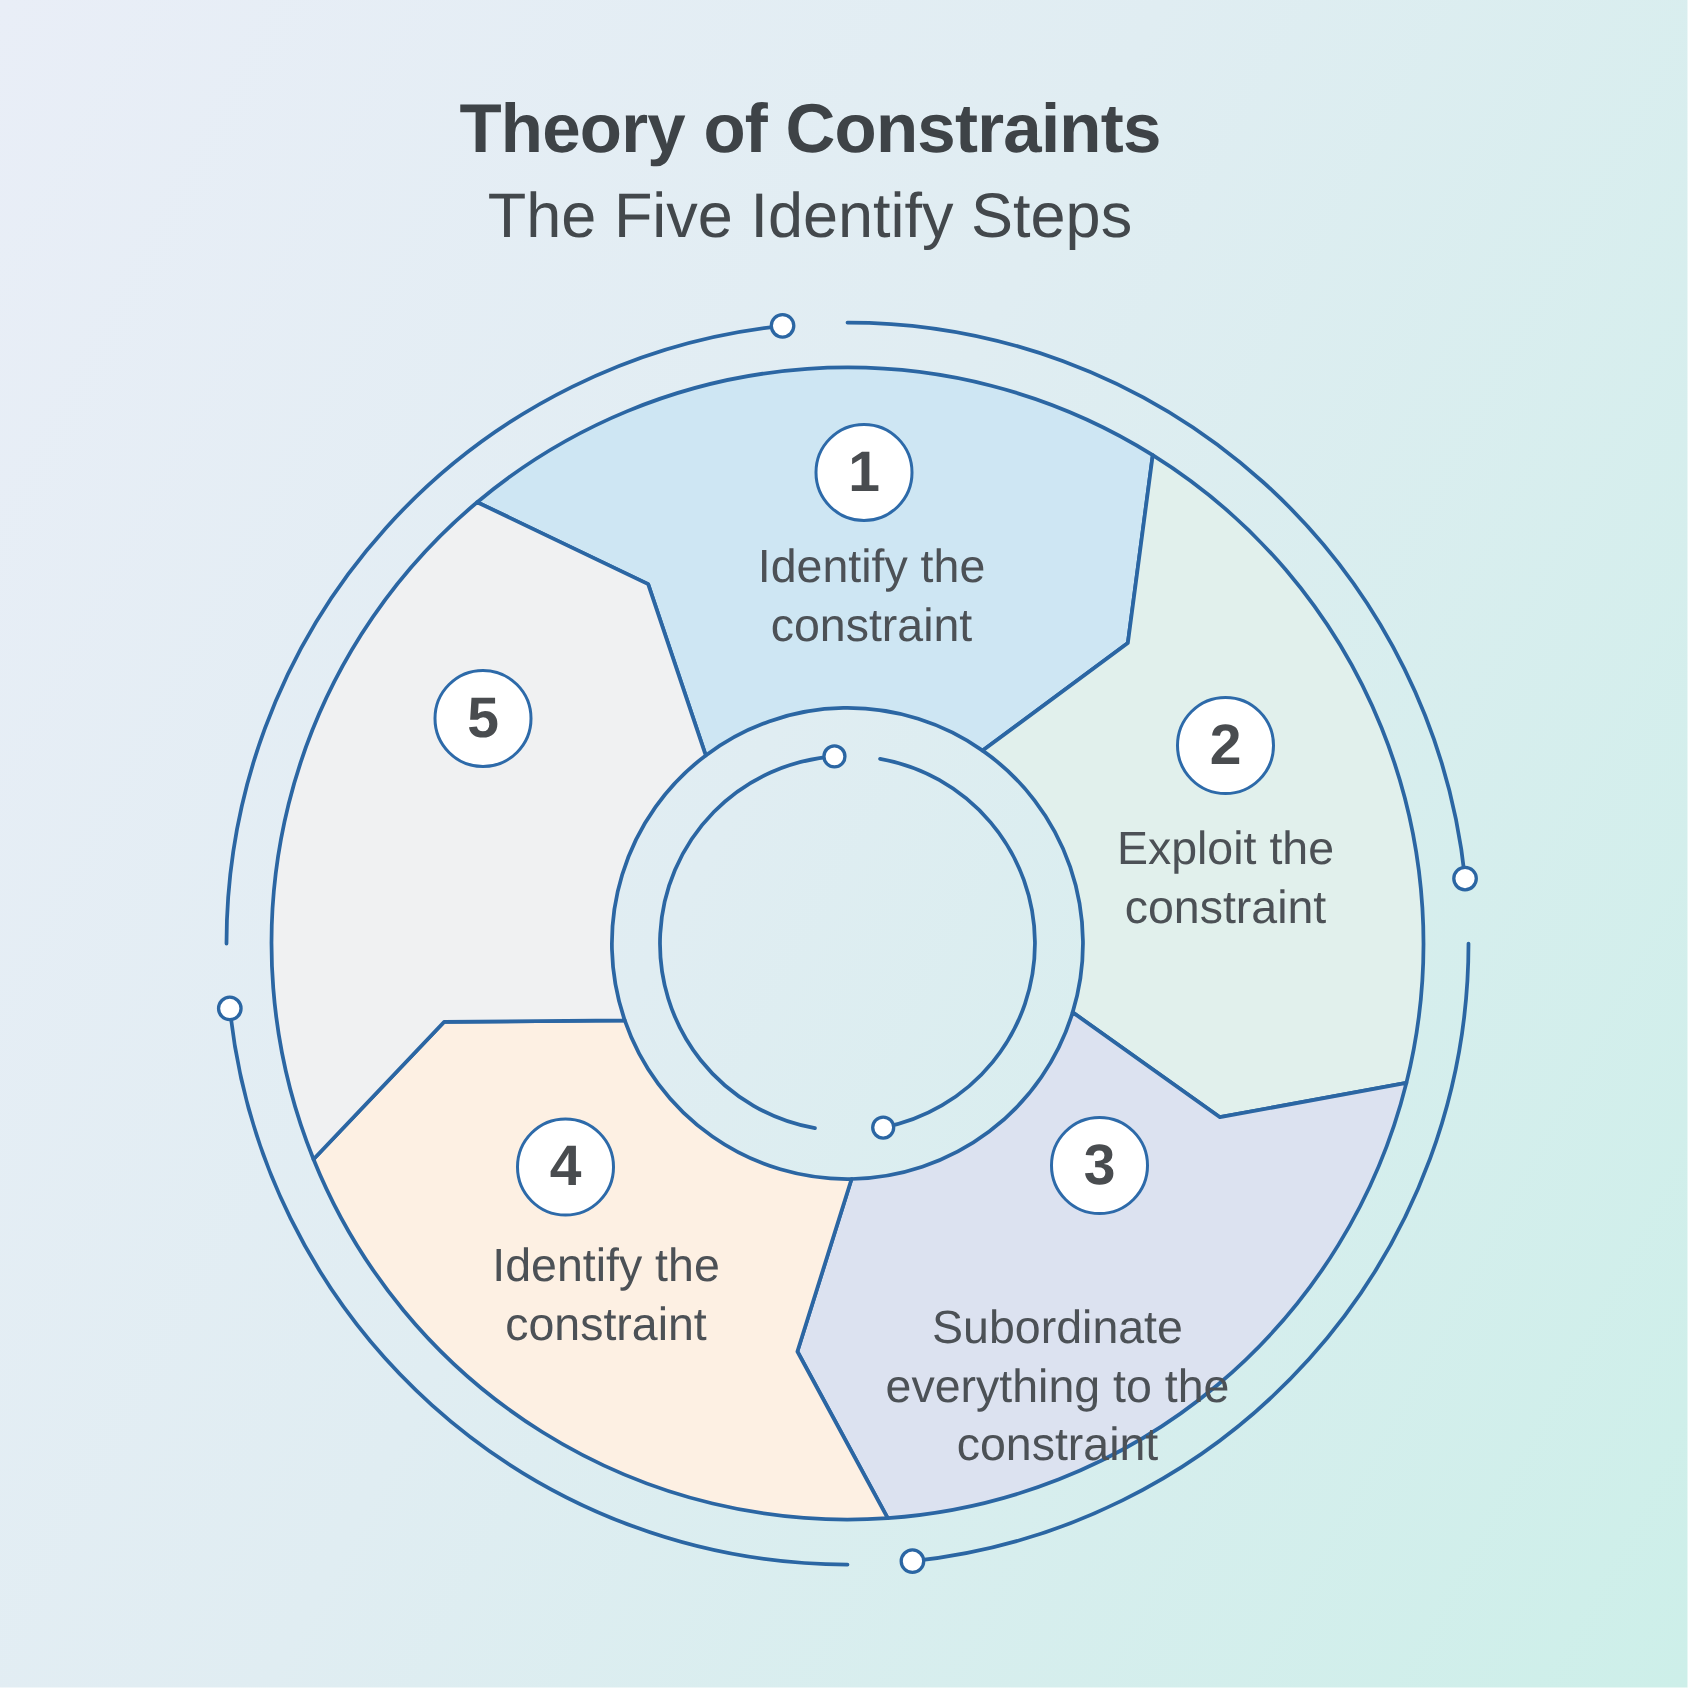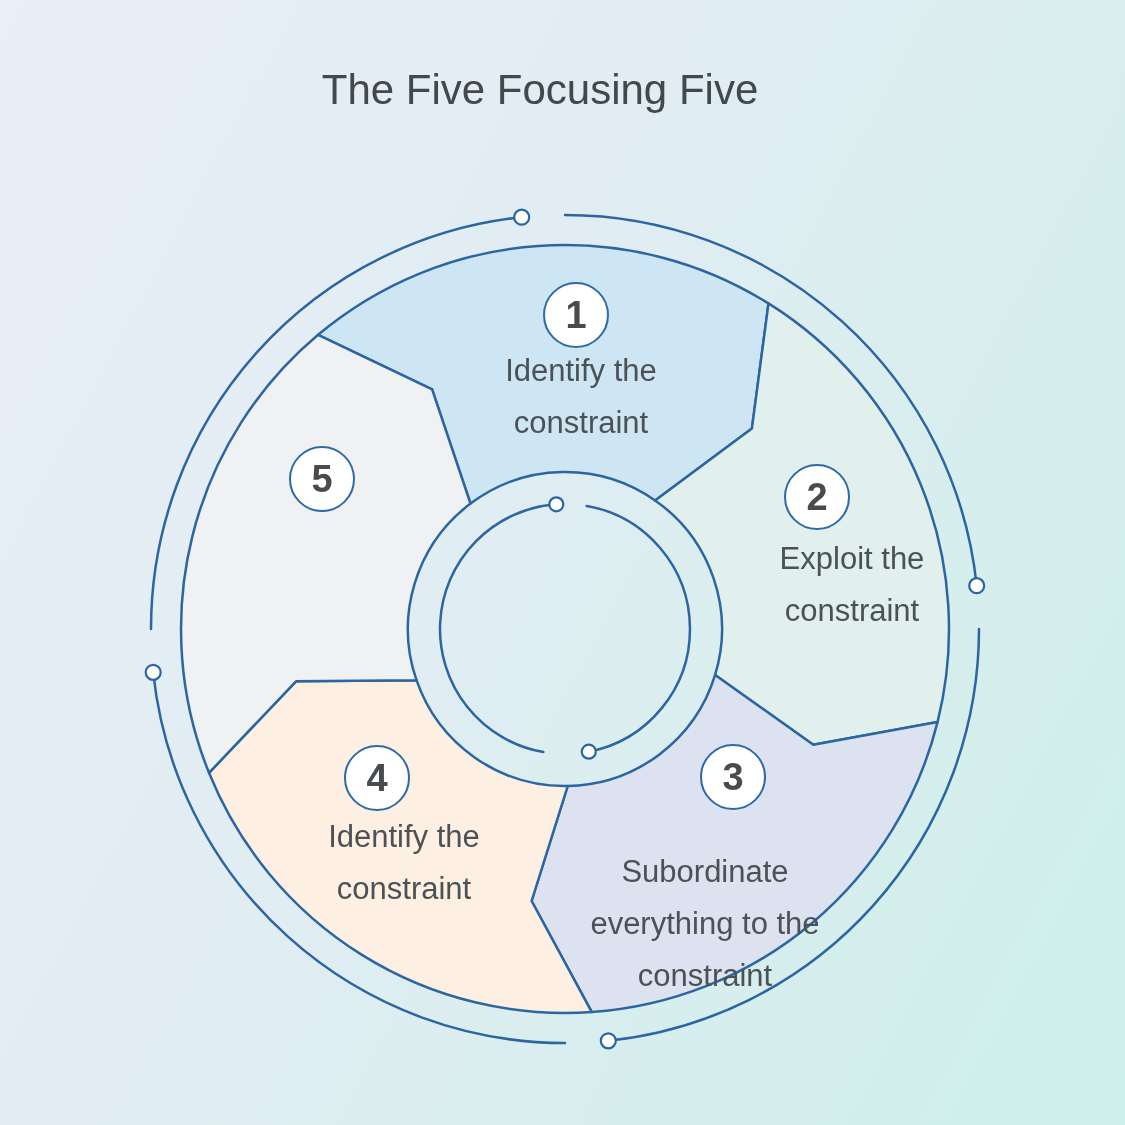--- a/index.html
+++ b/index.html
@@ -23,31 +23,32 @@
   svg.wheel{position:absolute;left:0;top:0;}
   .num{
     position:absolute;width:62px;height:62px;border-radius:50%;
     background:#ffffff;border:2px solid #2d6aa9;
     transform:translate(-50%,-50%);
     display:flex;align-items:center;justify-content:center;
     font-size:38px;font-weight:700;color:#494c4f;
   }
   .label{
     position:absolute;transform:translate(-50%,-50%);
-    text-align:center;font-size:31px;line-height:52px;color:#4c5156;
+    text-align:center;font-size:31px;line-height:39px;color:#4c5156;
     white-space:pre-line;
   }
 </style>
 </head>
 <body>
 
 <div class="canvas">
 
   <div class="title-block">
-    <div class="subtitle">The Five Focusing Five</div>
+    <div class="title">Theory of Constraints</div>
+    <div class="subtitle">The Five Identify Steps</div>
   </div>
 
   <svg class="wheel" width="1125" height="1125" viewBox="0 0 1125 1125" fill="none" stroke="#2b66a3" stroke-width="2.5" stroke-linejoin="round" stroke-linecap="round">
 
     <g>
       <path d="M 565 215 A 414 414 0 0 1 976.7 585.7"></path>
       <path d="M 979 629 A 414 414 0 0 1 608.3 1040.8"></path>
       <path d="M 565 1043 A 414 414 0 0 1 153.2 672.3"></path>
       <path d="M 151 629 A 414 414 0 0 1 521.7 217.2"></path>
       <circle cx="976.7" cy="585.7" r="7.5" fill="#ffffff" stroke-width="2.2"></circle>
@@ -73,21 +74,21 @@
   </svg>
 
   <div class="num" style="left:576px;top:315px">1</div>
   <div class="num" style="left:817px;top:497px">2</div>
   <div class="num" style="left:733px;top:777px">3</div>
   <div class="num" style="left:377px;top:778px">4</div>
   <div class="num" style="left:322px;top:479px">5</div>
 
   <div class="label" style="left:581px;top:397px;width:240px">Identify the
 constraint</div>
-  <div class="label" style="left:852px;top:585px;width:240px">Exploit the
+  <div class="label" style="left:817px;top:585px;width:240px">Exploit the
 constraint</div>
   <div class="label" style="left:705px;top:924px;width:290px">Subordinate
 everything to the
 constraint</div>
   <div class="label" style="left:404px;top:863px;width:240px">Identify the
 constraint</div>
 
 </div>
 
 </body></html>

